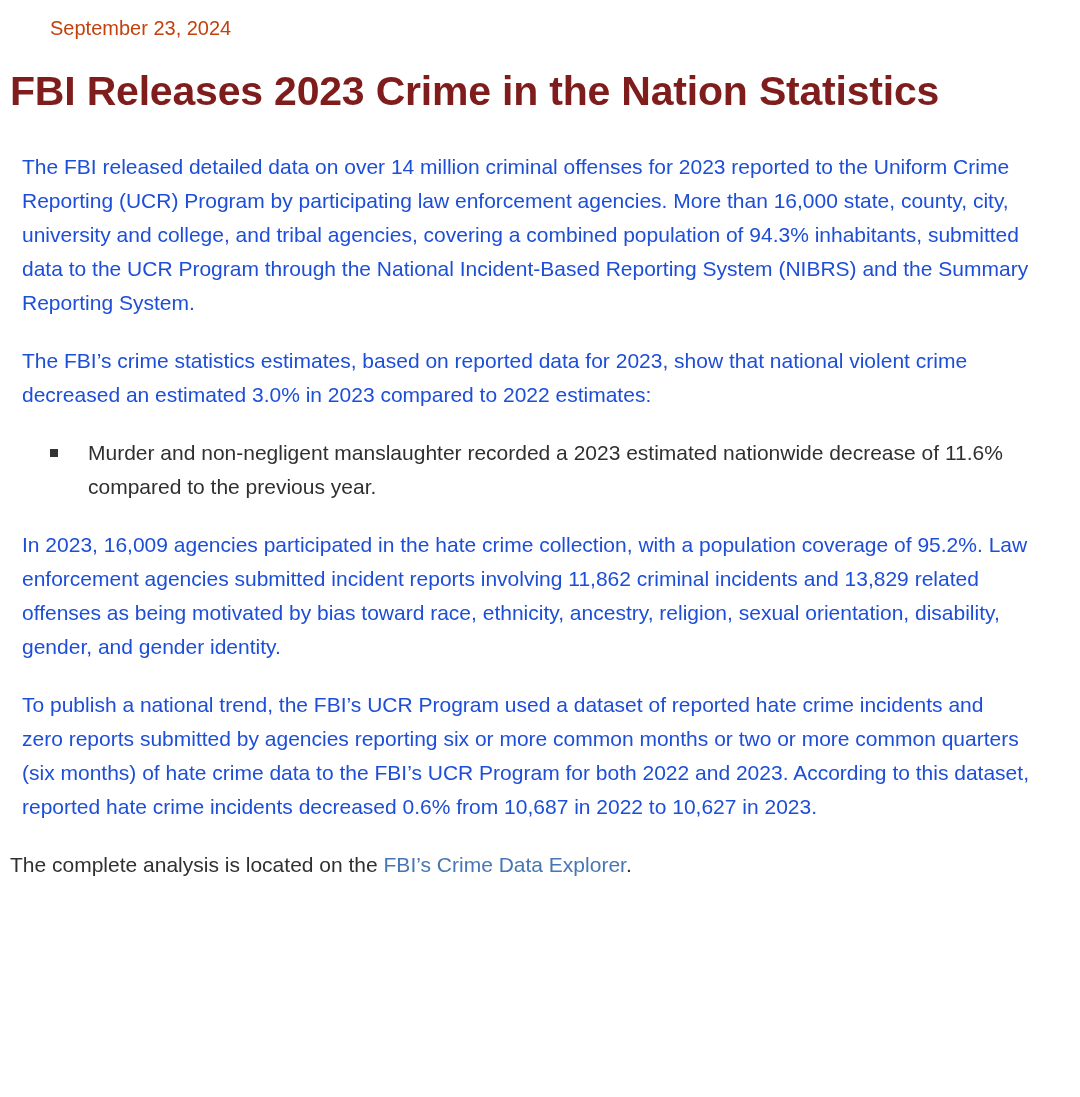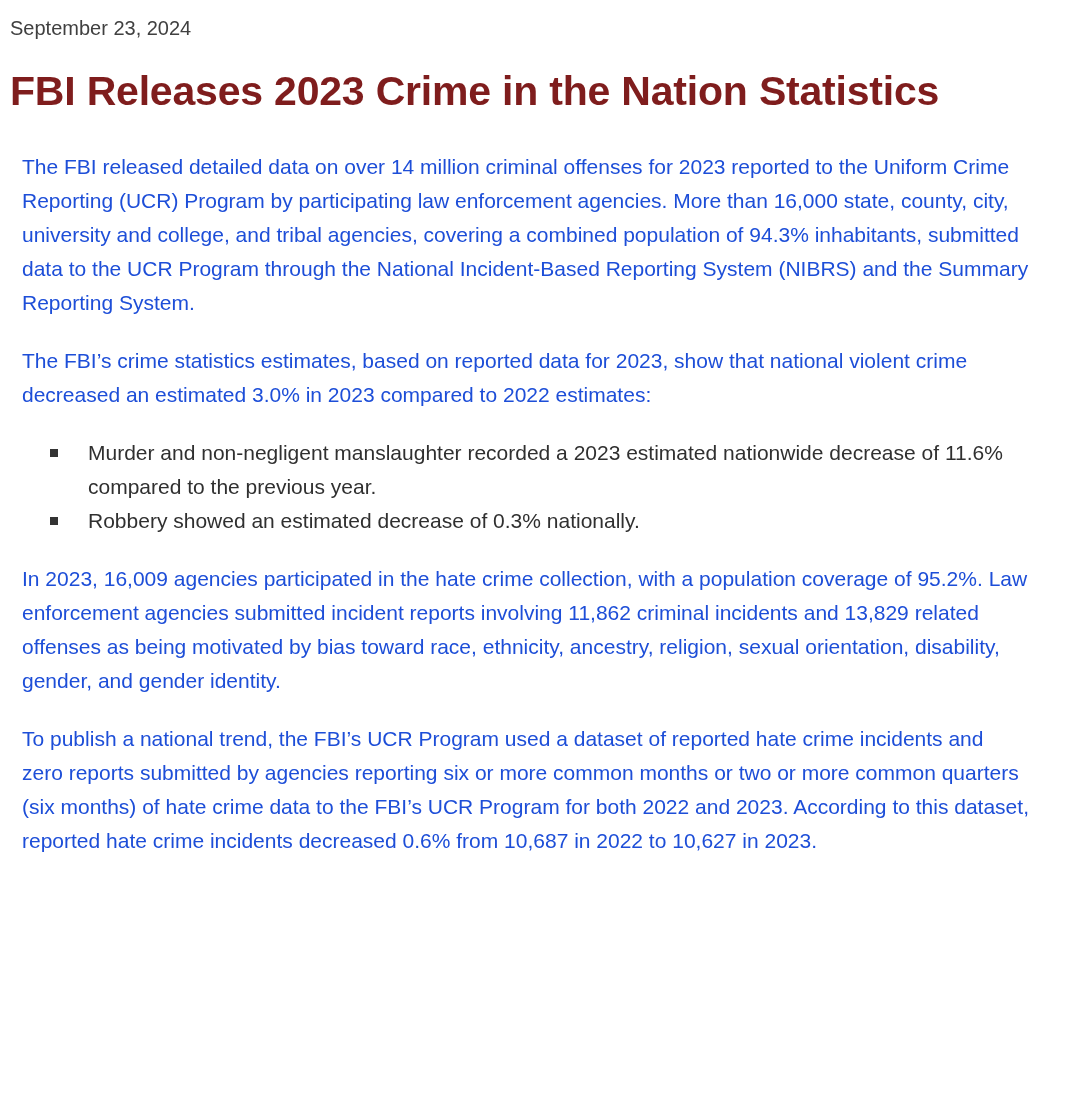--- a/index.html
+++ b/index.html
@@ -8,21 +8,22 @@
     width: 1080px;
     height: 1097px;
     overflow: hidden;
     font-family: "Liberation Sans", "DejaVu Sans", sans-serif;
     color: #303030;
     padding: 16px 38px 10px 10px;
   }
   .date {
     font-size: 20px;
     line-height: 24px;
-    color: #404040;
+    color: #c2410c;
+    margin-left: 40px;
   }
   h1.title {
     font-size: 41px;
     line-height: 50px;
     font-weight: bold;
     color: #7f1d1d;
     margin-top: 26px;
     margin-bottom: 34px;
     letter-spacing: -0.2px;
   }
@@ -71,21 +72,21 @@
   <div class="date">September 23, 2024</div>
 
   <h1 class="title">FBI Releases 2023 Crime in the Nation Statistics</h1>
 
   <p class="body-para">The FBI released detailed data on over 14 million criminal offenses for 2023 reported to the Uniform Crime Reporting (UCR) Program by participating law enforcement agencies. More than 16,000 state, county, city, university and college, and tribal agencies, covering a combined population of 94.3% inhabitants, submitted data to the UCR Program through the National Incident-Based Reporting System (NIBRS) and the Summary Reporting System.</p>
 
   <p class="body-para">The FBI’s crime statistics estimates, based on reported data for 2023, show that national violent crime decreased an estimated 3.0% in 2023 compared to 2022 estimates:</p>
 
   <ul class="bullet-list">
     <li>Murder and non-negligent manslaughter recorded a 2023 estimated nationwide decrease of 11.6% compared to the previous year.</li>
-    <li>Robbery showed an estimated decrease of 0.3% nationally.</li>
   </ul>
 
   <p class="body-para">In 2023, 16,009 agencies participated in the hate crime collection, with a population coverage of 95.2%. Law enforcement agencies submitted incident reports involving 11,862 criminal incidents and 13,829 related offenses as being motivated by bias toward race, ethnicity, ancestry, religion, sexual orientation, disability, gender, and gender identity.</p>
 
   <p class="body-para">To publish a national trend, the FBI’s UCR Program used a dataset of reported hate crime incidents and zero reports submitted by agencies reporting six or more common months or two or more common quarters (six months) of hate crime data to the FBI’s UCR Program for both 2022 and 2023. According to this dataset, reported hate crime incidents decreased 0.6% from 10,687 in 2022 to 10,627 in 2023.</p>
 
+  <p class="closing-para"><span>The complete analysis is located on the </span><a class="explorer-link" href="#">FBI’s Crime Data Explorer</a><span>.</span></p>
 
 </article>
 
 </body></html>

